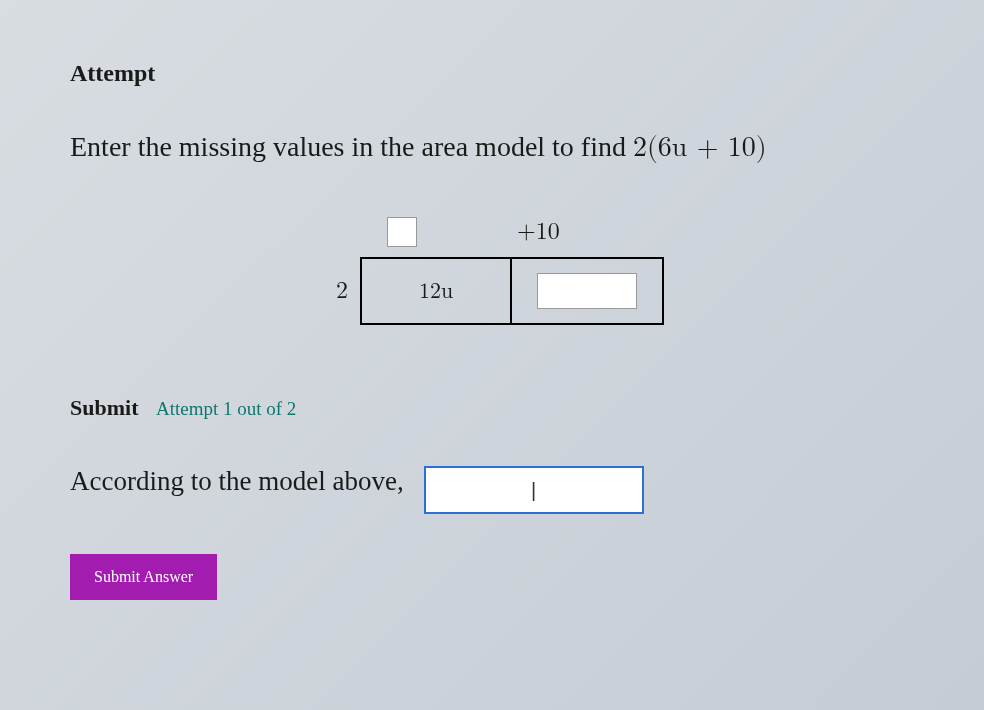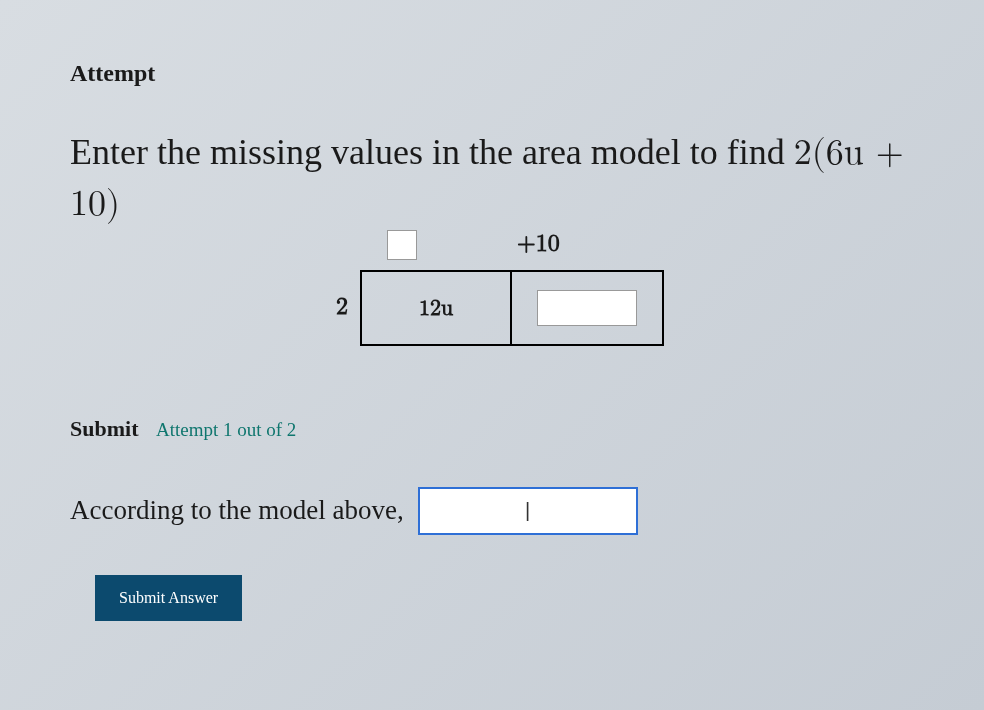--- a/index.html
+++ b/index.html
@@ -15,33 +15,33 @@
       color: #1a1a1a;
       padding: 60px 70px 0 70px;
       position: relative;
     }
     .question-heading {
       font-weight: bold;
       font-size: 24px;
       margin-bottom: 40px;
     }
     .prompt-line {
-      font-size: 36px;
+      font-size: 28px;
+      margin-bottom: 50px;
       line-height: 1.4;
     }
     .math {
       font-family: 'Latin Modern Math', 'Cambria Math', 'Times New Roman', serif;
     }
     .area-model {
       display: flex;
       flex-direction: column;
       align-items: center;
       margin: 0 auto 70px auto;
       width: fit-content;
-      font-weight: bold;
     }
     .top-labels {
       display: flex;
       align-items: center;
       margin-left: 50px;
     }
     .top-blank {
       width: 30px;
       height: 30px;
       border: 1px solid #999;
@@ -63,21 +63,21 @@
       font-size: 24px;
       width: 40px;
       text-align: right;
       padding-right: 12px;
     }
     .cells {
       display: flex;
       border: 2px solid #000;
     }
     .cell {
-      height: 72px;
+      height: 64px;
       display: flex;
       align-items: center;
       justify-content: center;
       font-size: 22px;
     }
     .cell-left {
       width: 150px;
       border-right: 2px solid #000;
     }
     .cell-right {
@@ -98,46 +98,45 @@
       font-weight: bold;
     }
     .answer-heading .attempt {
       color: #0f766e;
       font-size: 19px;
       margin-left: 12px;
     }
     .model-line {
       font-size: 27px;
       display: flex;
-      align-items: center;
       flex-wrap: nowrap;
       margin-bottom: 40px;
+      gap: 6px;
     }
     .answer-input {
       width: 220px;
       height: 48px;
       border: 2px solid #2e6fd6;
       background: #fff;
       margin-left: 14px;
       display: flex;
       align-items: center;
       justify-content: center;
       font-size: 20px;
       color: #333;
       font-family: sans-serif;
     }
     .submit-btn {
-      background: #0c4a6e;
+      background: #a21caf;
       color: #fff;
       border: none;
       padding: 14px 24px;
       font-size: 16px;
       font-family: Georgia, serif;
       cursor: pointer;
-      margin-left: 25px;
     }
   </style>
 </head>
 <body>
 
 
 
 <div class="question-heading">Attempt</div>
 
 <div class="prompt-line">

